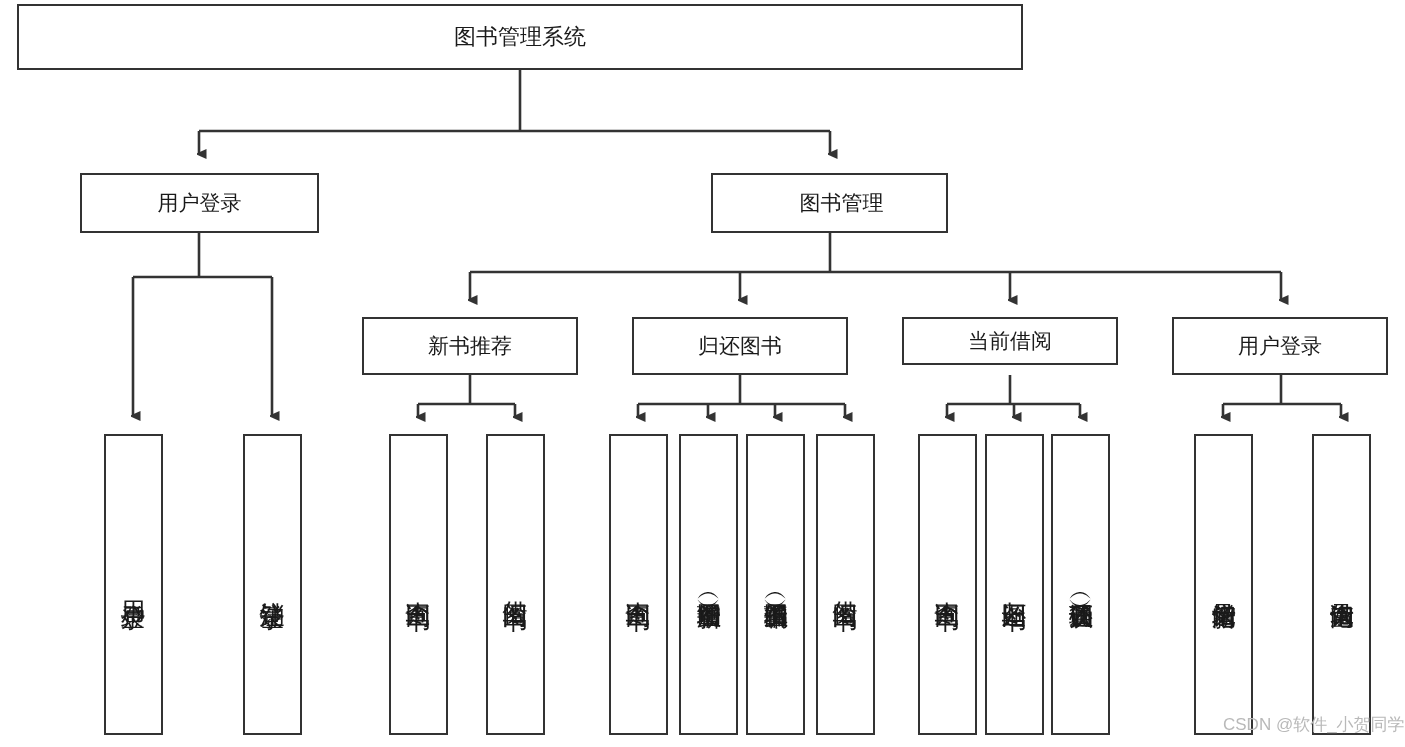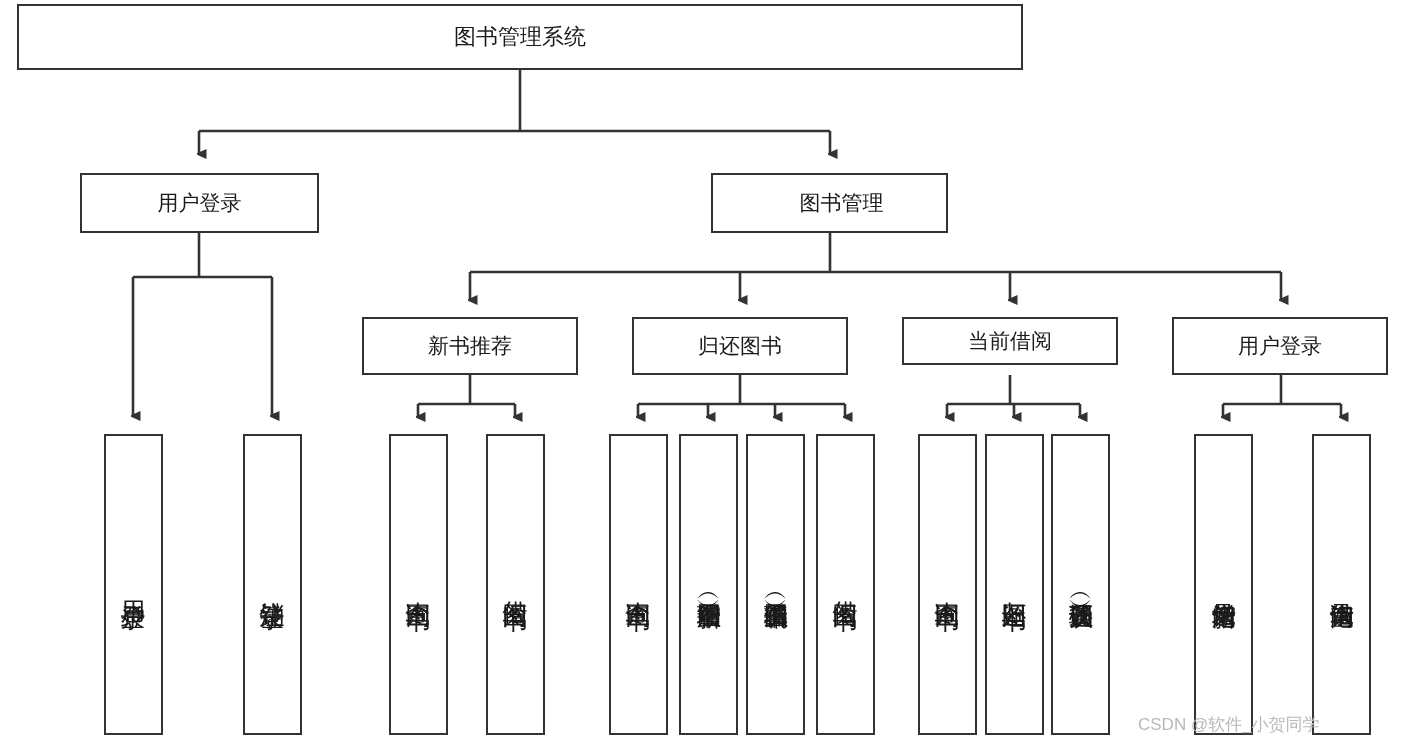--- a/index.html
+++ b/index.html
@@ -207,15 +207,15 @@
   </div>
 
   <div class="node v long" style="left:1194px; top:434px; width:59px; height:301px;">
     <span class="node-label">新增借阅记录</span>
   </div>
 
   <div class="node v long" style="left:1312px; top:434px; width:59px; height:301px;">
     <span class="node-label">查询借阅记录</span>
   </div>
 
-  <div class="watermark" style="left:1138px; top:713px;">CSDN @软件_小贺同学</div>
+  <div class="watermark" style="left:1223px; top:713px;">CSDN @软件_小贺同学</div>
 
 </div>
 
 </body></html>

